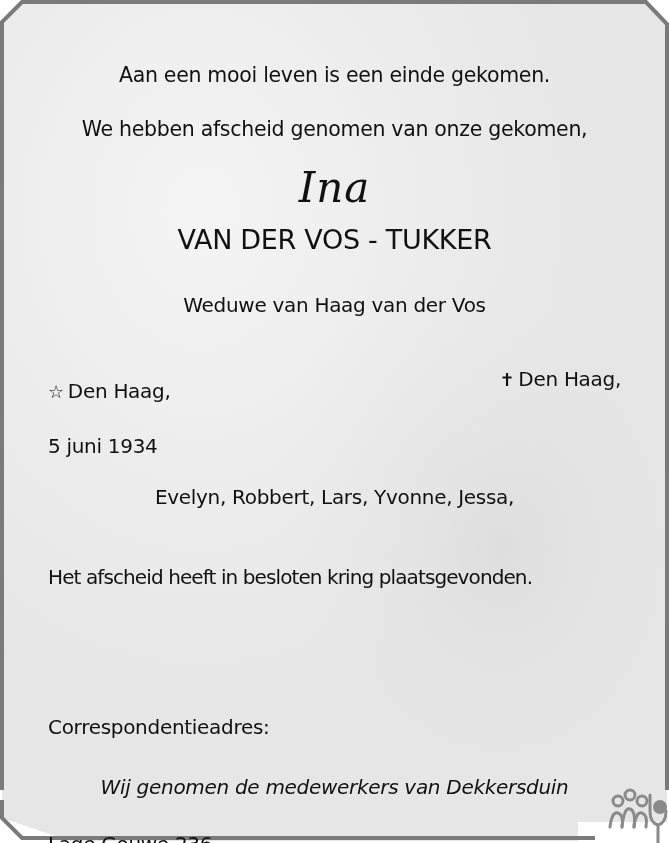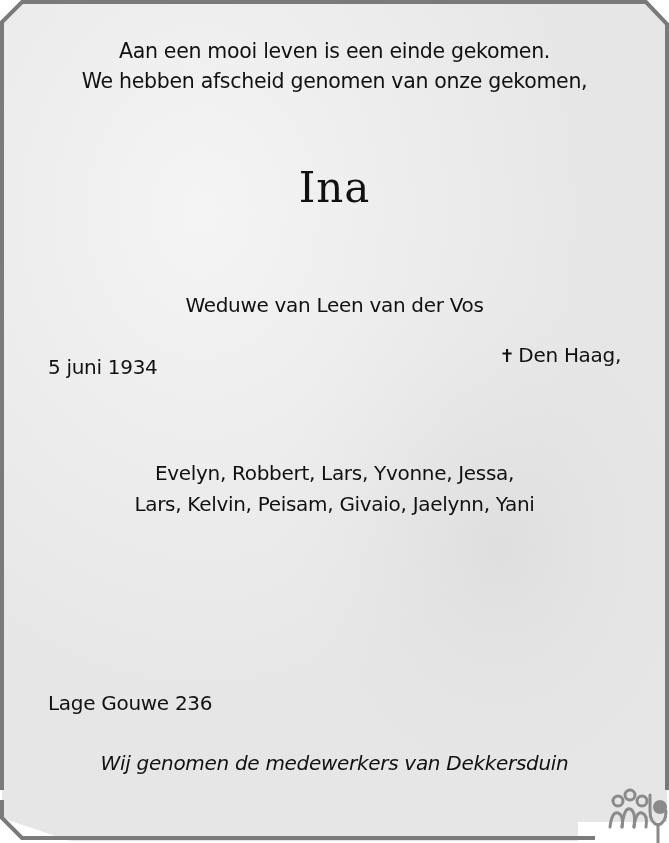--- a/index.html
+++ b/index.html
@@ -2,30 +2,30 @@
 <html><head>
 <meta charset="utf-8">
 <style>
   html, body { margin: 0; padding: 0; background: #ffffff; }
   body { width: 669px; height: 843px; position: relative; overflow: hidden; font-family: "DejaVu Sans", sans-serif; color: #111; }
   .frame { position: absolute; left: 0; top: 0; width: 669px; height: 843px; }
   .frame svg { position: absolute; left: 0; top: 0; }
   .content { position: absolute; left: 0; top: 0; width: 669px; height: 843px; }
   .center { position: absolute; left: 0; width: 669px; text-align: center; }
   .intro { top: 36px; font-size: 20.5px; line-height: 30px; letter-spacing: -0.3px; }
-  .firstname { top: 158px; font-family: "DejaVu Serif", serif; font-size: 42px; line-height: 60px; letter-spacing: 1px; }
+  .firstname { top: 158px; font-family: "DejaVu Serif", serif; font-style: italic; font-size: 42px; line-height: 60px; letter-spacing: 1px; }
   .surname { top: 220px; font-size: 27px; line-height: 40px; letter-spacing: -0.3px; }
   .widow { top: 290px; font-size: 20px; line-height: 30px; letter-spacing: -0.3px; }
   .born { position: absolute; left: 48px; top: 352px; font-size: 20px; line-height: 30px; letter-spacing: -0.3px; }
   .died { position: absolute; right: 48px; top: 340px; font-size: 20px; line-height: 30px; text-align: right; letter-spacing: -0.3px; }
   .names { top: 458px; font-size: 20px; line-height: 31px; letter-spacing: -0.3px; }
   .farewell { position: absolute; left: 48px; top: 562px; font-size: 20px; line-height: 30px; letter-spacing: -0.9px; white-space: nowrap; }
   .address { position: absolute; left: 48px; top: 626px; font-size: 20px; line-height: 31px; letter-spacing: -0.3px; white-space: pre; }
   .thanks { top: 748px; font-style: italic; font-size: 20px; line-height: 31px; letter-spacing: -0.3px; }
-  .line { display: block; }
+  .line { display: block; margin-top: 24px; }
   .sym { font-size: 18px; margin-right: 4px; }
   .logo { position: absolute; left: 606px; top: 785px; width: 63px; height: 58px; }
 </style>
 </head>
 <body>
 
 <div class="frame">
   <svg width="669" height="843" viewBox="0 0 669 843">
     <defs>
       <radialGradient id="wc1" cx="0.3" cy="0.25" r="0.6">
@@ -46,40 +46,45 @@
 
 <div class="content">
 
   <div class="center intro">
     <span class="line">Aan een mooi leven is een einde gekomen.</span>
     <span class="line">We hebben afscheid genomen van onze gekomen,</span>
   </div>
 
   <div class="center firstname">Ina</div>
 
+  <div class="center surname">VAN DER VOS - TUKKER</div>
 
-  <div class="center widow">Weduwe van Leen van der Vos</div>
+  <div class="center widow">Weduwe van Haag van der Vos</div>
 
   <div class="born">
+    <span class="line">
+      <span class="sym">☆</span><span>Den Haag,</span>
+    </span>
     <span class="line">5 juni 1934</span>
   </div>
 
   <div class="died">
     <span class="line">
       <span class="sym">✝</span><span>Den Haag,</span>
     </span>
   </div>
 
   <div class="center names">
     <span class="line">Evelyn, Robbert, Lars, Yvonne, Jessa,</span>
-    <span class="line">Lars, Kelvin, Peisam, Givaio, Jaelynn, Yani</span>
   </div>
 
+  <div class="farewell">Het afscheid heeft in besloten kring plaatsgevonden.</div>
 
   <div class="address">
+    <span class="line">Correspondentieadres:</span>
     <span class="line">Lage Gouwe 236</span>
     
   </div>
 
   <div class="center thanks">
     <span class="line">Wij genomen de medewerkers van Dekkersduin</span>
   </div>
 
   <div class="logo">
     <svg width="63" height="58" viewBox="0 0 63 58">

